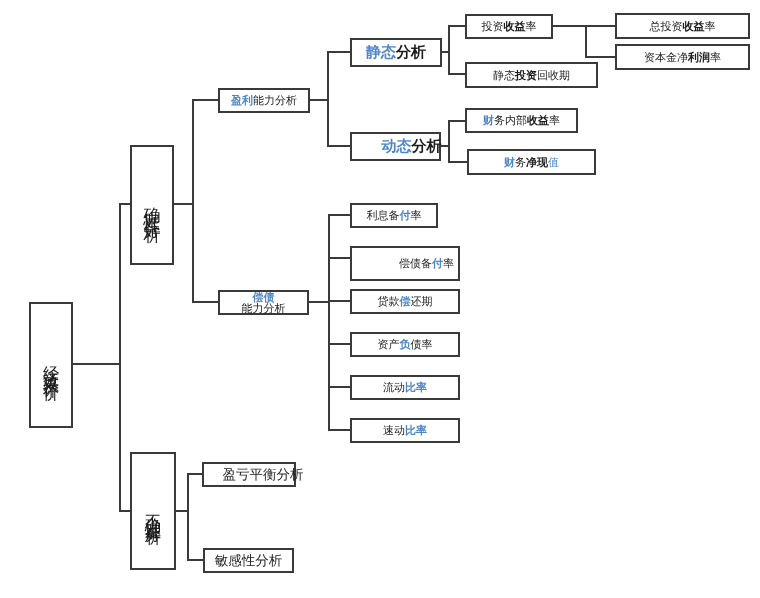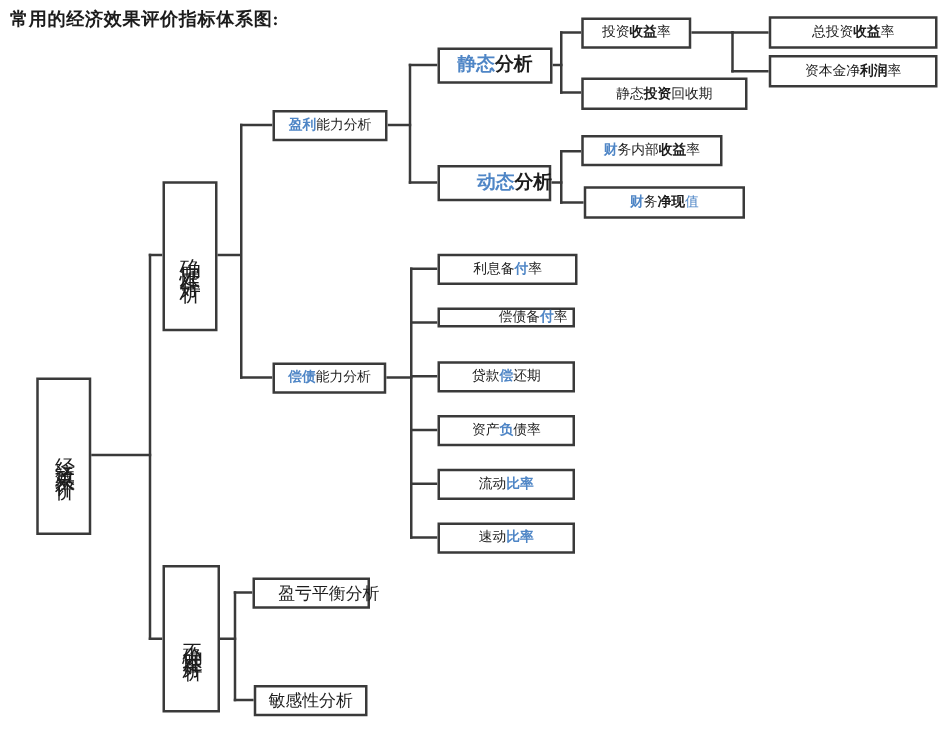--- a/index.html
+++ b/index.html
@@ -34,31 +34,31 @@
   .seg-n{}
   .seg-b{font-weight:700;}
   .seg-eb{color:var(--accent-blue);font-weight:700;}
   .seg-e{color:var(--accent-blue);}
 
   
   .b-root{left:29px;top:302px;width:44px;height:126px;}
   .b-certainty{left:130px;top:145px;width:44px;height:120px;font-size:17px;letter-spacing:5px;}
   .b-uncertainty{left:130px;top:452px;width:46px;height:118px;letter-spacing:3px;}
   .b-profit{left:218px;top:88px;width:92px;height:25px;}
-  .b-solvency{left:218px;top:290px;width:91px;height:25px;}
+  .b-solvency{left:218px;top:290px;width:91px;height:25px;flex-direction:column;}
   .b-static{left:350px;top:38px;width:92px;height:29px;}
   .b-dynamic{left:350px;top:132px;width:91px;height:29px;padding-left:32px;}
   .b-roi{left:465px;top:14px;width:88px;height:25px;}
   .b-payback{left:465px;top:62px;width:133px;height:26px;}
   .b-totalroi{left:615px;top:13px;width:135px;height:26px;text-align:right;}
   .b-capital{left:615px;top:44px;width:135px;height:26px;}
   .b-firr{left:465px;top:108px;width:113px;height:25px;}
   .b-fnpv{left:467px;top:149px;width:129px;height:26px;}
-  .b-interest{left:350px;top:203px;width:112px;height:25px;}
-  .b-dsc{left:350px;top:246px;width:110px;height:16px;padding-left:43px;}
+  .b-interest{left:350px;top:203px;width:88px;height:25px;}
+  .b-dsc{left:350px;top:246px;width:110px;height:35px;padding-left:43px;}
   .b-loan{left:350px;top:289px;width:110px;height:25px;}
   .b-asset{left:350px;top:332px;width:110px;height:25px;}
   .b-current{left:350px;top:375px;width:110px;height:25px;}
   .b-quick{left:350px;top:418px;width:110px;height:25px;}
   .b-breakeven{left:202px;top:462px;width:94px;height:25px;font-size:13.5px;padding-left:28px;}
   .b-sensitivity{left:203px;top:548px;width:91px;height:25px;font-size:13.5px;}
 </style>
 </head>
 <body>
 
@@ -104,21 +104,20 @@
     <line x1="328" y1="344" x2="350" y2="344"></line>
     <line x1="328" y1="387" x2="350" y2="387"></line>
     <line x1="328" y1="430" x2="350" y2="430"></line>
 
     <line x1="176" y1="511" x2="189" y2="511"></line>
     <line x1="188" y1="473" x2="188" y2="561"></line>
     <line x1="187" y1="474" x2="202" y2="474"></line>
     <line x1="187" y1="560" x2="203" y2="560"></line>
   </svg>
 
-  <div class="page-title">常用的经济效果评价指标体系图:</div>
 
   <div class="box vbox b-root">
       <span class="seg-n">经济效果评价</span>
     </div>
 
   <div class="box vbox b-certainty">
       <span class="seg-n">确定性分析</span>
     </div>
 
   <div class="box vbox b-uncertainty">

